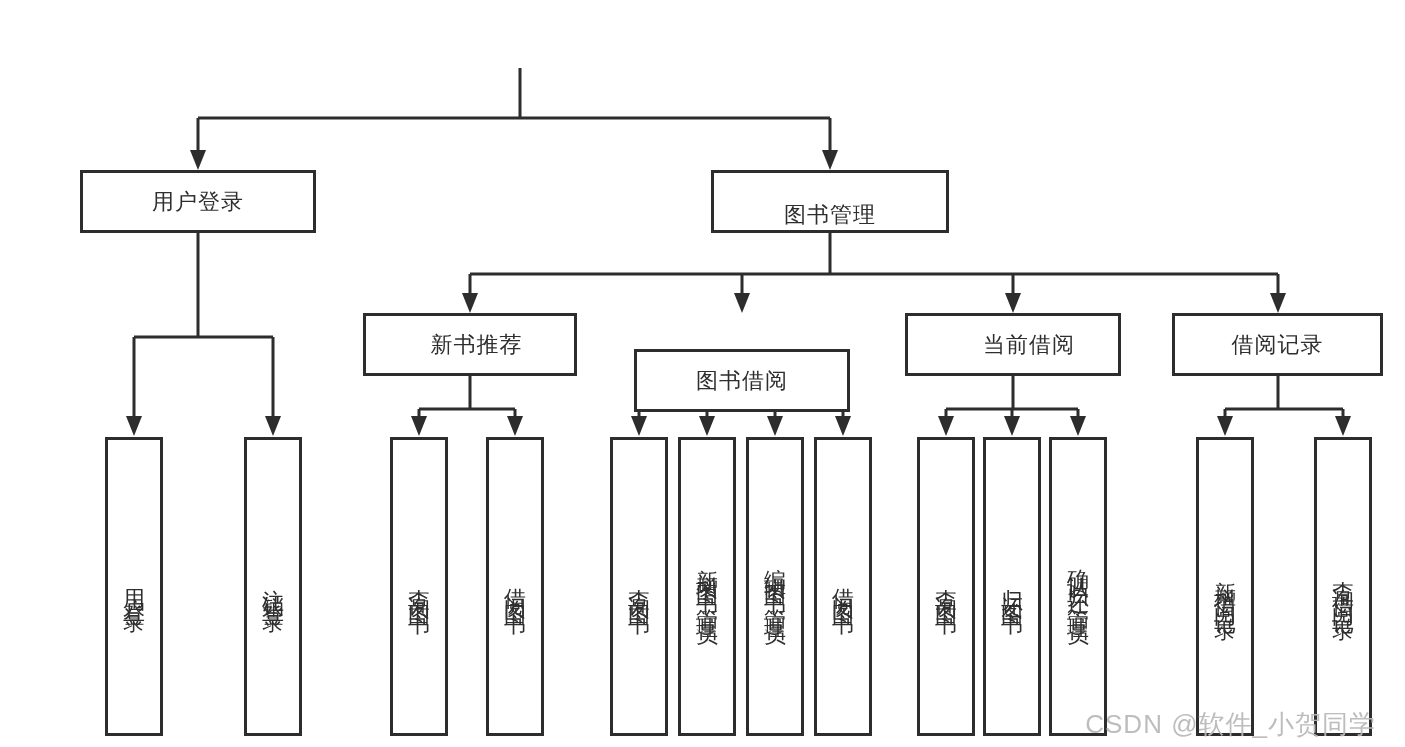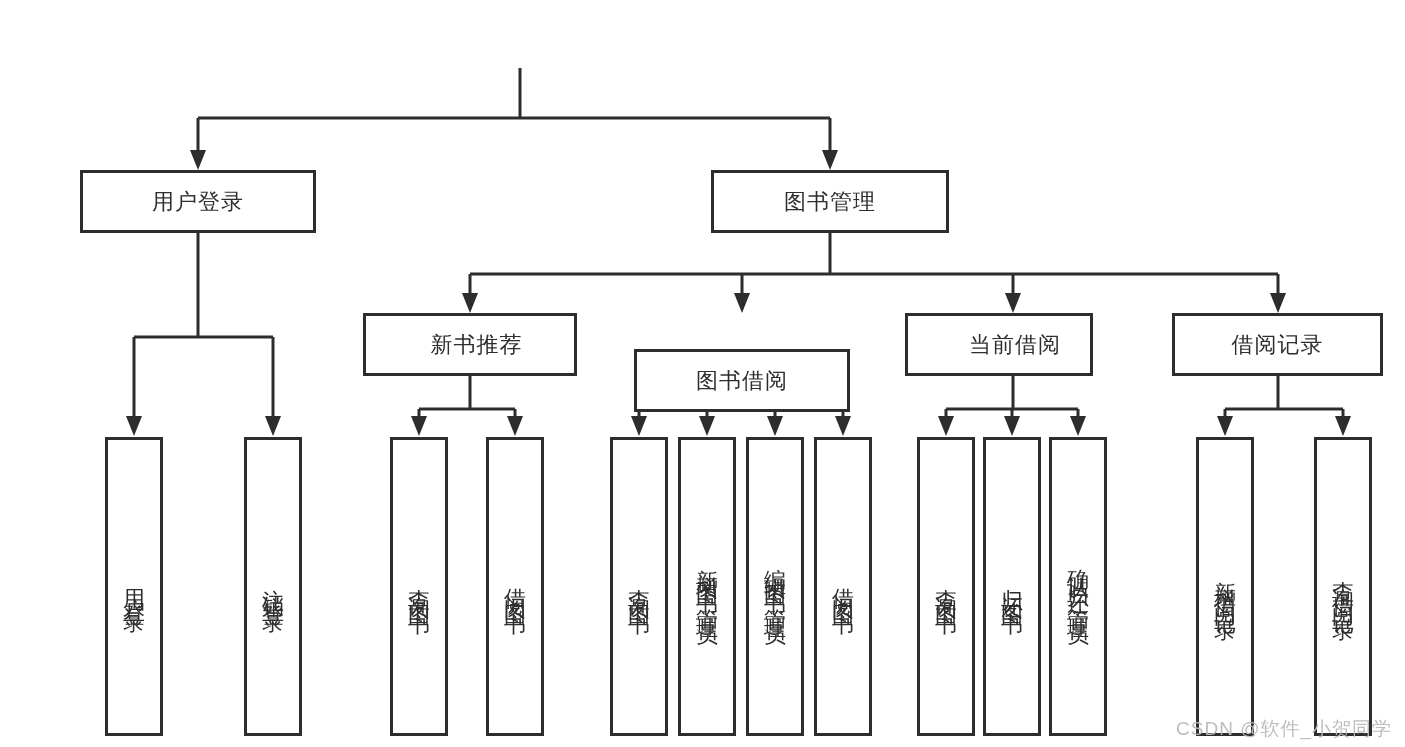--- a/index.html
+++ b/index.html
@@ -41,23 +41,23 @@
   .vtext {
     writing-mode: vertical-rl;
     text-orientation: mixed;
     letter-spacing: 8px;
     font-size: 22px;
     color: #2e2e2e;
     line-height: 1;
   }
   .watermark {
     position: absolute;
-    right: 13px;
+    right: 29px;
     bottom: 5px;
-    font-size: 19px;
+    font-size: 26px;
     color: rgba(185, 185, 185, 0.95);
     letter-spacing: 1px;
     white-space: nowrap;
   }
 </style>
 </head>
 <body>
 
 <div class="canvas">
 
@@ -99,33 +99,33 @@
       <path d="M1217 416 L1233 416 L1225 436 Z"></path>
       <path d="M1335 416 L1351 416 L1343 436 Z"></path>
     </g>
   </svg>
 
 
   <div class="node hbox" style="left:80px; top:170px; width:236px; height:63px;">
       <span>用户登录</span>
     </div>
 
-  <div class="node hbox" style="left:711px; top:170px; width:238px; height:63px;">
+  <div class="node hbox" style="left:711px; top:170px; width:238px; height:63px;align-items:flex-end;">
       <span>图书管理</span>
     </div>
 
   <div class="node hbox" style="left:363px; top:313px; width:214px; height:63px;padding-left:13px;">
       <span>新书推荐</span>
     </div>
 
   <div class="node hbox" style="left:634px; top:313px; width:216px; height:63px;margin-top:36px;">
       <span>图书借阅</span>
     </div>
 
-  <div class="node hbox" style="left:905px; top:313px; width:188px; height:63px;padding-left:32px;">
+  <div class="node hbox" style="left:905px; top:313px; width:216px; height:63px;padding-left:32px;">
       <span>当前借阅</span>
     </div>
 
   <div class="node hbox" style="left:1172px; top:313px; width:211px; height:63px;">
       <span>借阅记录</span>
     </div>
 
   <div class="node vbox" style="left:105px; top:437px; width:58px; height:299px;">
       <span class="vtext">用户登录</span>
     </div>

